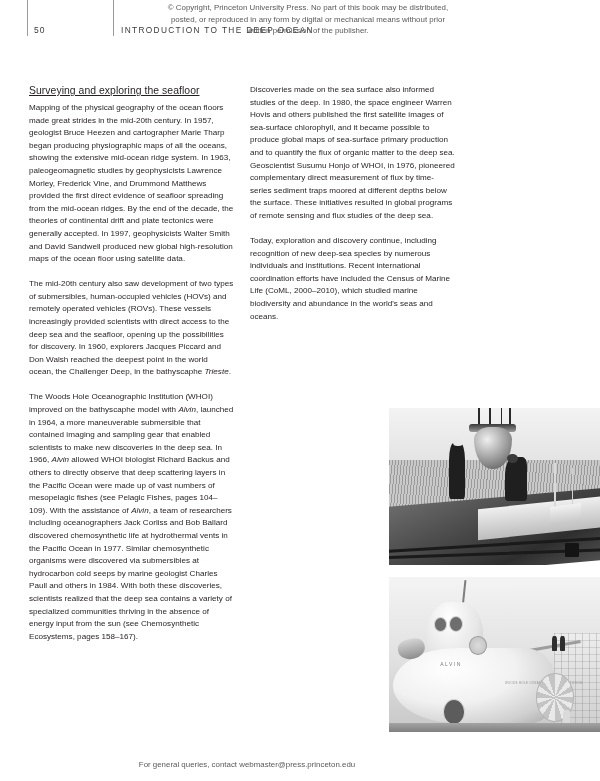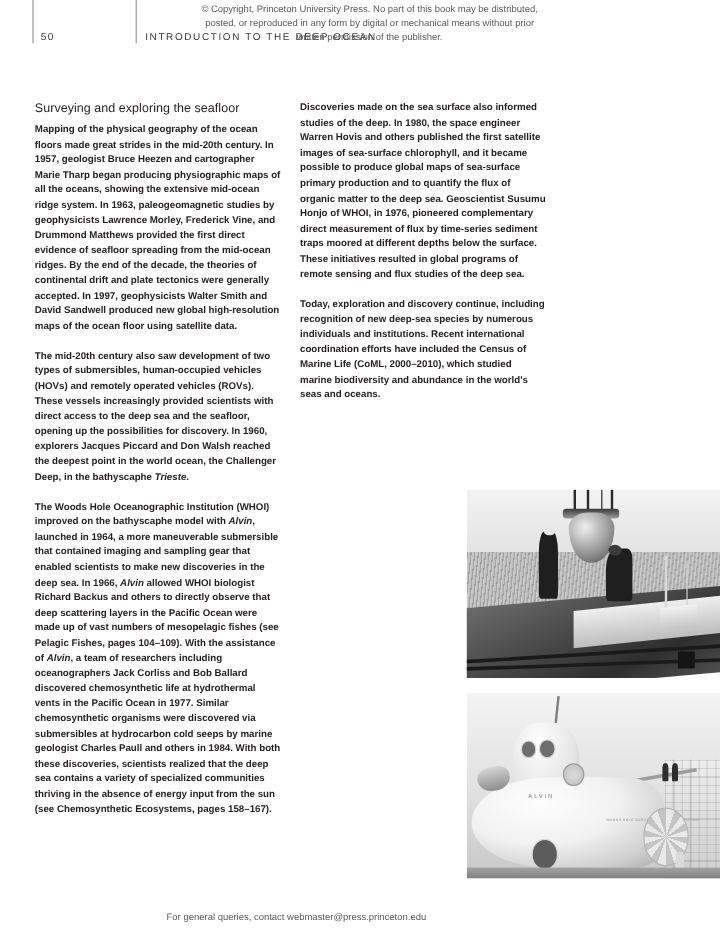--- a/index.html
+++ b/index.html
@@ -88,25 +88,25 @@
   .col.left  { left: 29px; }
   .col.right { left: 250px; }
 
   .section-title {
     font-size: 10.4px;
     line-height: 14px;
     color: #231f20;
     margin: 0 0 4px 0;
     font-weight: 400;
     letter-spacing: 0.05px;
+    text-decoration: underline;
   }
 
   .para {
     margin: 0 0 12.5px 0;
-    font-weight: bold;
   }
   .para:last-child { margin-bottom: 0; }
 
   em, .ital { font-style: italic; }
 
   
   .figure {
     position: absolute;
     left: 349px;
     background: #ffffff;

